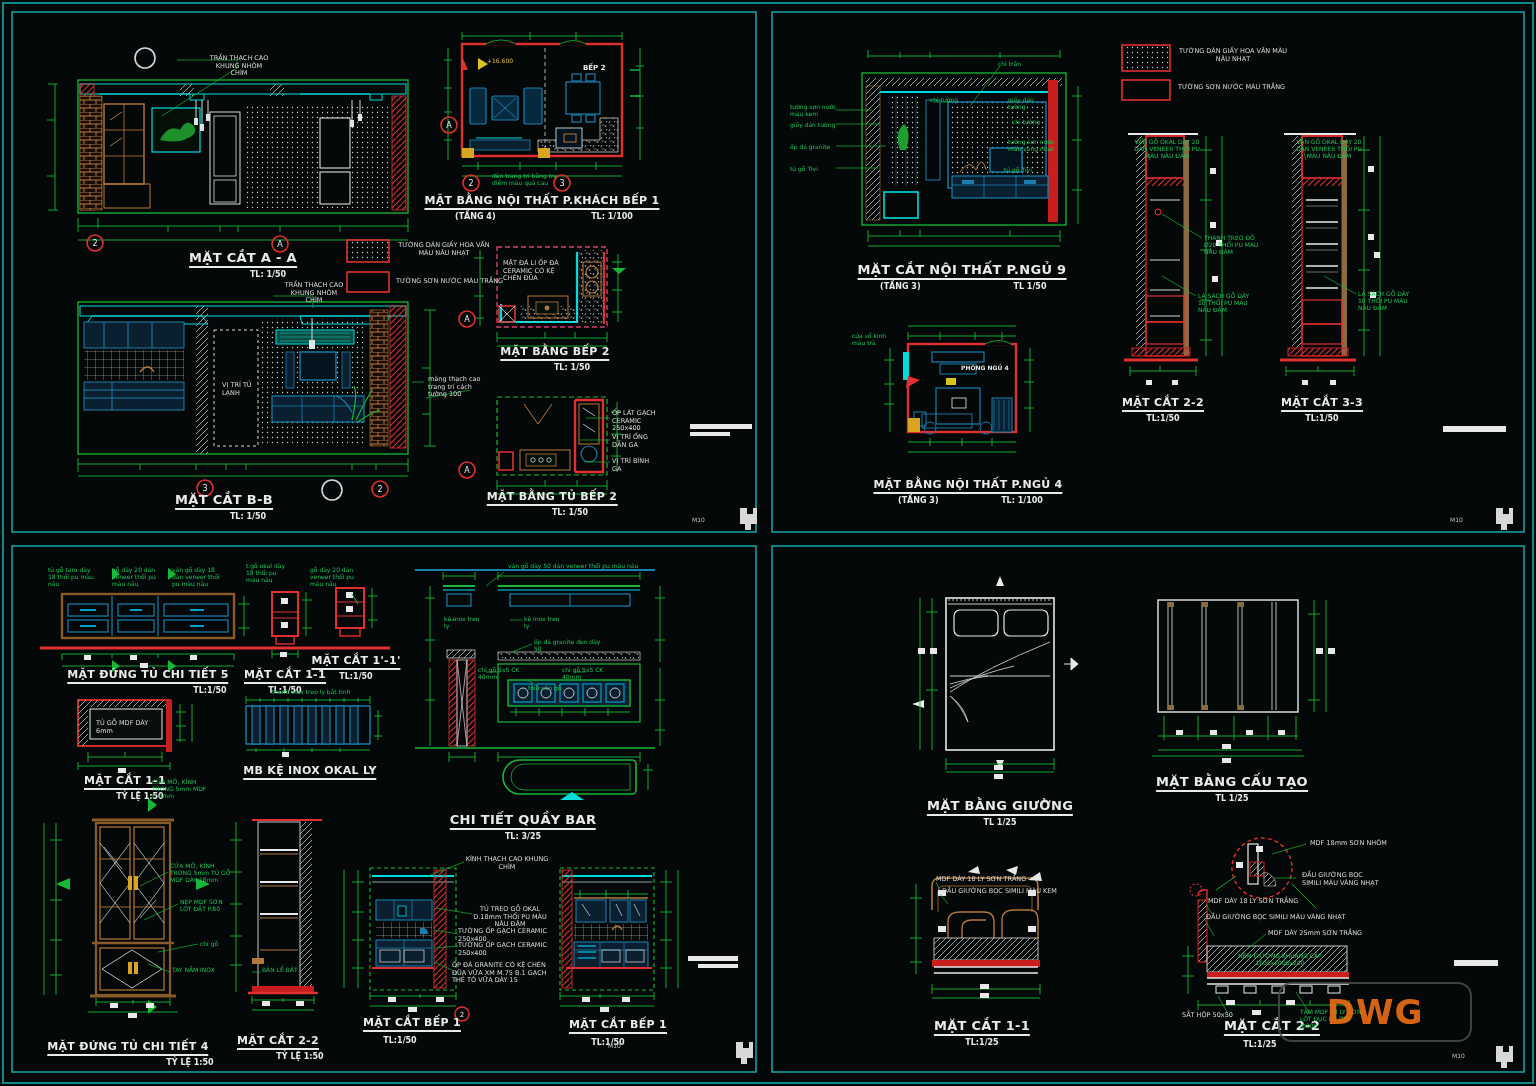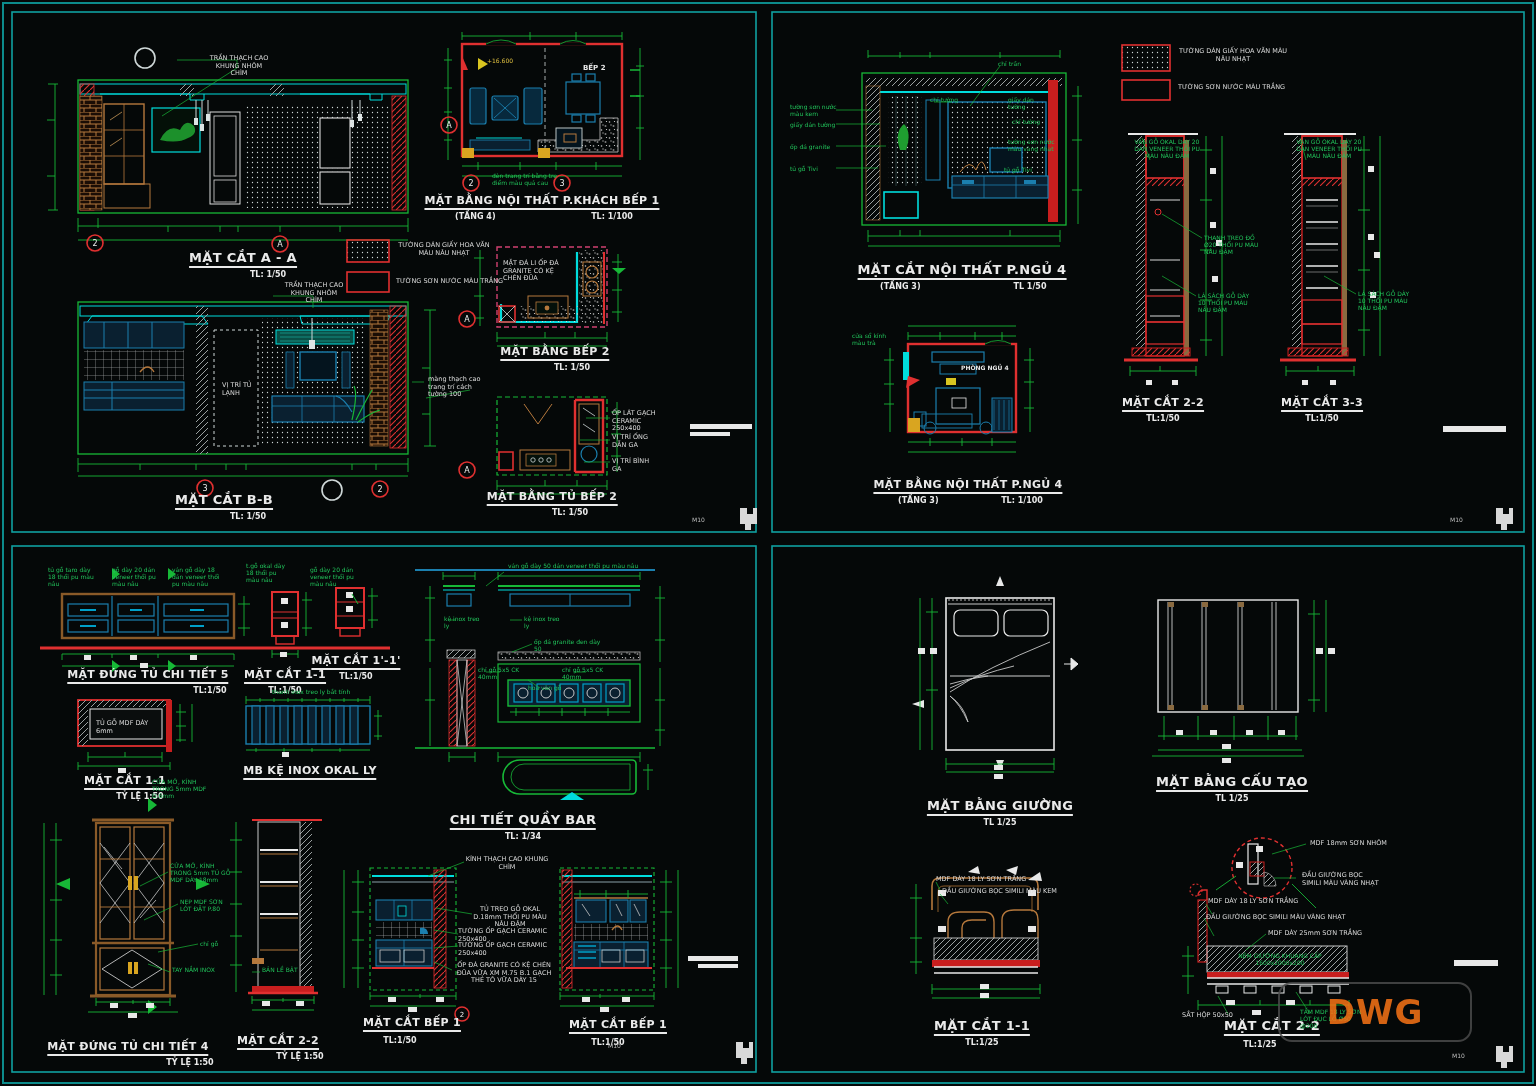--- a/index.html
+++ b/index.html
@@ -778,26 +778,26 @@
 <div class="lb lgc" style="left:396px;top:242px;width:96px;text-align:center">TƯỜNG DÁN GIẤY HOA VĂN MÀU NÂU NHẠT</div>
 <div class="lb" style="left:396px;top:278px;width:110px">TƯỜNG SƠN NƯỚC MÀU TRẮNG</div>
 
 <div class="lb lgc" style="left:208px;top:55px;width:62px;text-align:center">TRẦN THẠCH CAO KHUNG NHÔM CHÌM</div>
 <div class="lb lgc" style="left:283px;top:282px;width:62px;text-align:center">TRẦN THẠCH CAO KHUNG NHÔM CHÌM</div>
 <div class="room" style="left:560px;top:64px">BẾP 2</div>
 <div class="lvl" style="left:487px;top:57px">+16.600</div>
 <div class="lb" style="left:222px;top:382px;width:34px">VỊ TRÍ TỦ LẠNH</div>
 <div class="lb" style="left:428px;top:376px;width:60px">màng thạch cao trang trí cách tường 100</div>
 <div class="lg" style="left:492px;top:172px;width:80px">đèn trang trí bằng tre điểm màu quả cau</div>
-<div class="lb" style="left:503px;top:260px;width:56px">MẶT ĐÁ LI ỐP ĐÁ GRANITE CÓ KỆ CHÉN ĐŨA</div>
+<div class="lb" style="left:503px;top:260px;width:56px">MẶT ĐÁ LI ỐP ĐÁ CERAMIC CÓ KỆ CHÉN ĐŨA</div>
 <div class="lb" style="left:612px;top:410px;width:52px">ỐP LÁT GẠCH CERAMIC 250x400</div>
 <div class="lb" style="left:612px;top:434px;width:48px">VỊ TRÍ ỐNG DẪN GA</div>
 <div class="lb" style="left:612px;top:458px;width:48px">VỊ TRÍ BÌNH GA</div>
 
-<div class="t" style="left:962px;top:262px">MẶT CẮT NỘI THẤT P.NGỦ 4</div>
+<div class="t" style="left:962px;top:262px">MẶT CẮT NỘI THẤT P.NGỦ 9</div>
 <div class="sub" style="left:880px;top:282px">(TẦNG 3)</div>
 <div class="s" style="left:1030px;top:282px">TL 1/50</div>
 <div class="t sm" style="left:1163px;top:396px">MẶT CẮT 2-2</div>
 <div class="s" style="left:1163px;top:414px">TL:1/50</div>
 <div class="t sm" style="left:1322px;top:396px">MẶT CẮT 3-3</div>
 <div class="s" style="left:1322px;top:414px">TL:1/50</div>
 <div class="t sm" style="left:968px;top:478px">MẶT BẰNG NỘI THẤT P.NGỦ 4</div>
 <div class="sub" style="left:898px;top:496px">(TẦNG 3)</div>
 <div class="s" style="left:1022px;top:496px">TL: 1/100</div>
 
@@ -825,21 +825,21 @@
 <div class="t sm" style="left:148px;top:668px">MẶT ĐỨNG TỦ CHI TIẾT 5</div>
 <div class="s" style="left:210px;top:686px">TL:1/50</div>
 <div class="t sm" style="left:285px;top:668px">MẶT CẮT 1-1</div>
 <div class="s" style="left:285px;top:686px">TL:1/50</div>
 <div class="t sm" style="left:356px;top:654px">MẶT CẮT 1'-1'</div>
 <div class="s" style="left:356px;top:672px">TL:1/50</div>
 <div class="t sm" style="left:125px;top:774px">MẶT CẮT 1-1</div>
 <div class="s" style="left:140px;top:792px">TỶ LỆ 1:50</div>
 <div class="t sm" style="left:310px;top:764px">MB KỆ INOX OKAL LY</div>
 <div class="t" style="left:523px;top:812px">CHI TIẾT QUẦY BAR</div>
-<div class="s" style="left:523px;top:832px">TL: 1/34</div>
+<div class="s" style="left:523px;top:832px">TL: 3/25</div>
 <div class="t sm" style="left:128px;top:1040px">MẶT ĐỨNG TỦ CHI TIẾT 4</div>
 <div class="s" style="left:190px;top:1058px">TỶ LỆ 1:50</div>
 <div class="t sm" style="left:278px;top:1034px">MẶT CẮT 2-2</div>
 <div class="s" style="left:300px;top:1052px">TỶ LỆ 1:50</div>
 <div class="t sm" style="left:412px;top:1016px">MẶT CẮT BẾP 1</div>
 <div class="s" style="left:400px;top:1036px">TL:1/50</div>
 <div class="t sm" style="left:618px;top:1018px">MẶT CẮT BẾP 1</div>
 <div class="s" style="left:608px;top:1038px">TL:1/50</div>
 
 <div class="lg" style="left:48px;top:566px;width:48px">tủ gỗ taro dày 18 thổi pu màu nâu</div>
@@ -859,21 +859,21 @@
 <div class="lg" style="left:528px;top:684px;width:40px">hoa văn gỗ</div>
 <div class="lg" style="left:170px;top:862px;width:62px">CỬA MỞ, KÍNH TRONG 5mm TỦ GỖ MDF DÀY 18mm</div>
 <div class="lg" style="left:180px;top:898px;width:56px">NẸP MDF SƠN LÓT ĐẶT P.80</div>
 <div class="lg" style="left:200px;top:940px">chỉ gỗ</div>
 <div class="lg" style="left:172px;top:966px;width:44px">TAY NẮM INOX</div>
 <div class="lg" style="left:262px;top:966px;width:36px">BẢN LỀ BẬT</div>
 <div class="lb lgc" style="left:462px;top:856px;width:90px;text-align:center">KÍNH THẠCH CAO KHUNG CHÌM</div>
 <div class="lb lgc" style="left:470px;top:906px;width:80px;text-align:center">TỦ TREO GỖ OKAL D.18mm THỔI PU MÀU NÂU ĐẬM</div>
 <div class="lb" style="left:458px;top:928px;width:92px">TƯỜNG ỐP GẠCH CERAMIC 250x400</div>
 <div class="lb" style="left:458px;top:942px;width:92px">TƯỜNG ỐP GẠCH CERAMIC 250x400</div>
-<div class="lb lgc" style="left:452px;top:962px;width:104px;text-align:center">ỐP ĐÁ GRANITE CÓ KỆ CHÉN ĐŨA VỮA XM M.75 B.1 GẠCH THẺ TÔ VỮA DÀY 15</div>
+<div class="lb lgc" style="left:452px;top:962px;width:104px;text-align:left">ỐP ĐÁ GRANITE CÓ KỆ CHÉN ĐŨA VỮA XM M.75 B.1 GẠCH THẺ TÔ VỮA DÀY 15</div>
 
 <div class="t" style="left:1000px;top:798px">MẶT BẰNG GIƯỜNG</div>
 <div class="s" style="left:1000px;top:818px">TL 1/25</div>
 <div class="t" style="left:1232px;top:774px">MẶT BẰNG CẤU TẠO</div>
 <div class="s" style="left:1232px;top:794px">TL 1/25</div>
 <div class="t" style="left:982px;top:1018px">MẶT CẮT 1-1</div>
 <div class="s" style="left:982px;top:1038px">TL:1/25</div>
 <div class="t" style="left:1272px;top:1018px">MẶT CẮT 2-2</div>
 <div class="s" style="left:1260px;top:1040px">TL:1/25</div>
 

